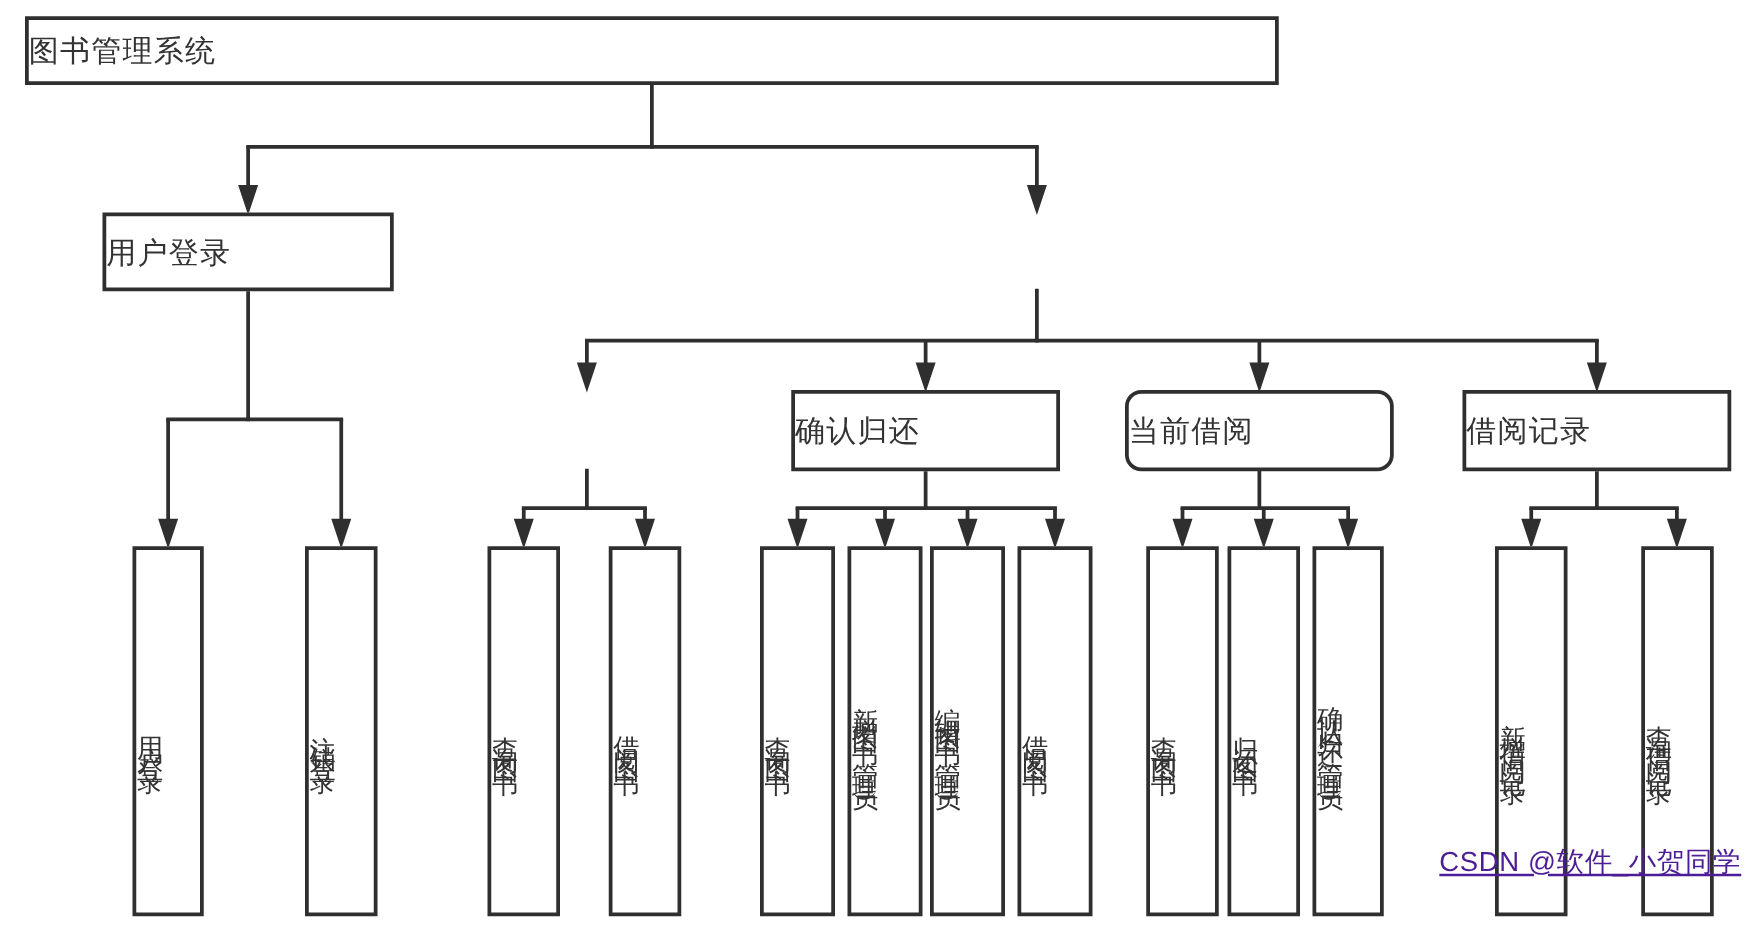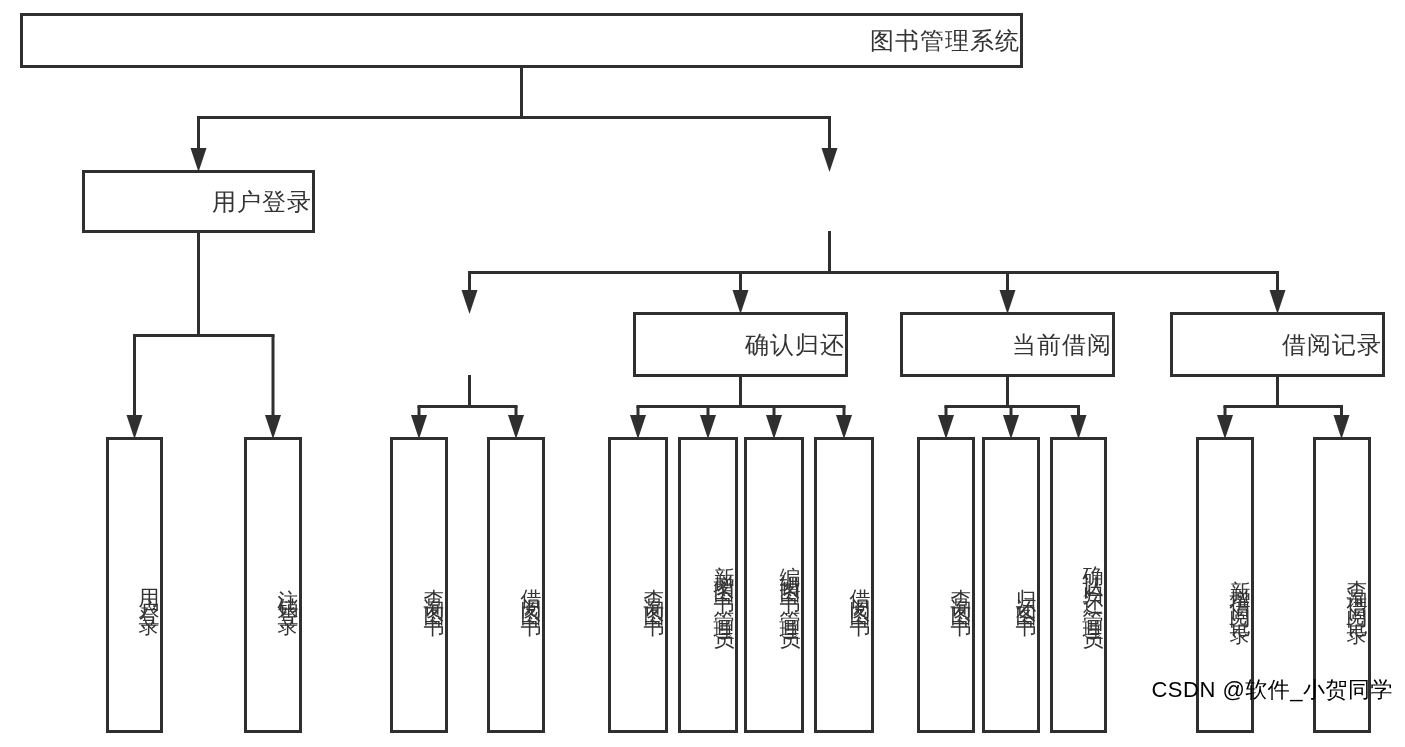--- a/index.html
+++ b/index.html
@@ -11,21 +11,21 @@
     font-family: "Liberation Sans", sans-serif;
     overflow: hidden;
   }
   .node {
     position: absolute;
     box-sizing: border-box;
     border: 3px solid #2f2f2f;
     background: #ffffff;
     display: flex;
     align-items: center;
-    justify-content: flex-end;
+    justify-content: flex-start;
     color: #333333;
     z-index: 2;
   }
   .node.h-label { font-size: 24px; letter-spacing: 1px; }
   .node.leaf {
     font-size: 21px;
   }
   .leaf .vtext {
     writing-mode: vertical-rl;
     text-orientation: mixed;
@@ -43,23 +43,24 @@
     pointer-events: none;
   }
   #wires path { stroke: #2f2f2f; stroke-width: 3; fill: none; }
   #wires polygon { fill: #2f2f2f; stroke: none; }
   #watermark {
     position: absolute;
     right: 12px;
     top: 675px;
     font-size: 22px;
     letter-spacing: 0.5px;
-    color: #000000;
+    color: #4c1d95;
     z-index: 3;
     white-space: nowrap;
+    text-decoration: underline;
   }
 </style>
 </head>
 <body>
 
 <div id="canvas">
 
   <svg id="wires" viewBox="0 0 1405 747" xmlns="http://www.w3.org/2000/svg">
 
     <path d="M521.5 67 L521.5 119"></path>
@@ -126,21 +127,21 @@
     <span>图书管理系统</span>
   </div>
 
   <div class="node h-label" style="left:82px; top:170px; width:233px; height:63px;">
     <span>用户登录</span>
   </div>
 
   <div class="node h-label" style="left:633px; top:312px; width:215px; height:65px;">
     <span>确认归还</span>
   </div>
-  <div class="node h-label" style="left:900px; top:312px; width:215px; height:65px;">
+  <div class="node h-label" style="left:900px; top:312px; width:215px; height:65px;border-radius:13px;">
     <span>当前借阅</span>
   </div>
   <div class="node h-label" style="left:1170px; top:312px; width:215px; height:65px;">
     <span>借阅记录</span>
   </div>
 
   <div class="node leaf" style="left:106px; top:437px; width:57px; height:296px;">
     <span class="vtext">用户登录</span>
   </div>
   <div class="node leaf" style="left:244px; top:437px; width:58px; height:296px;">

